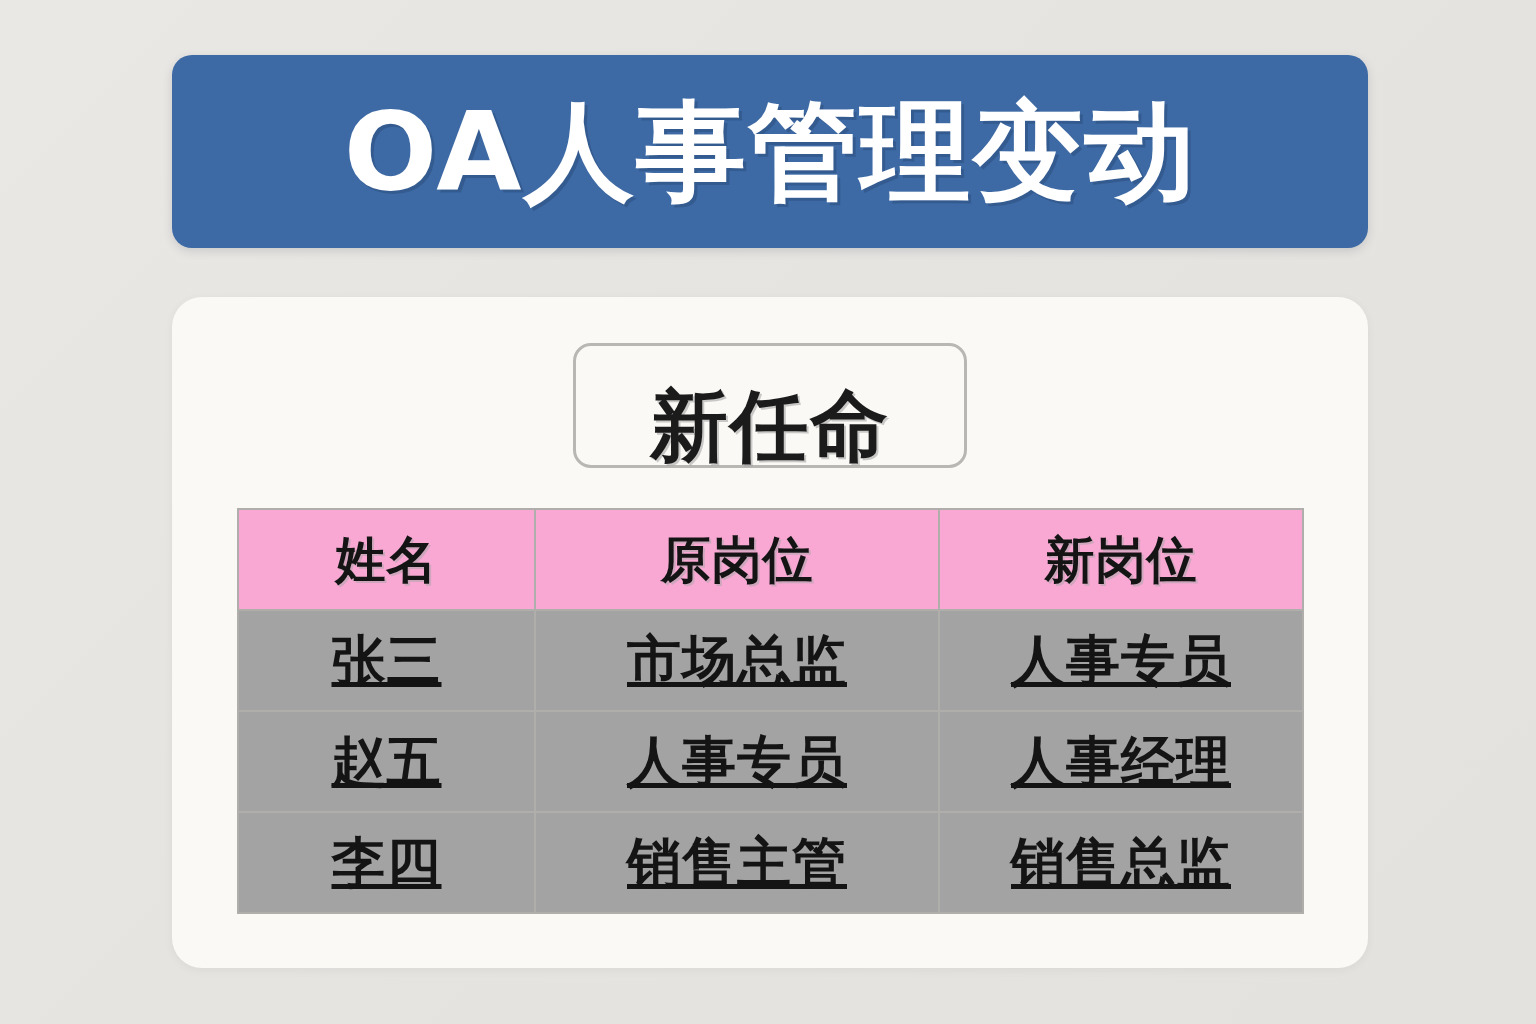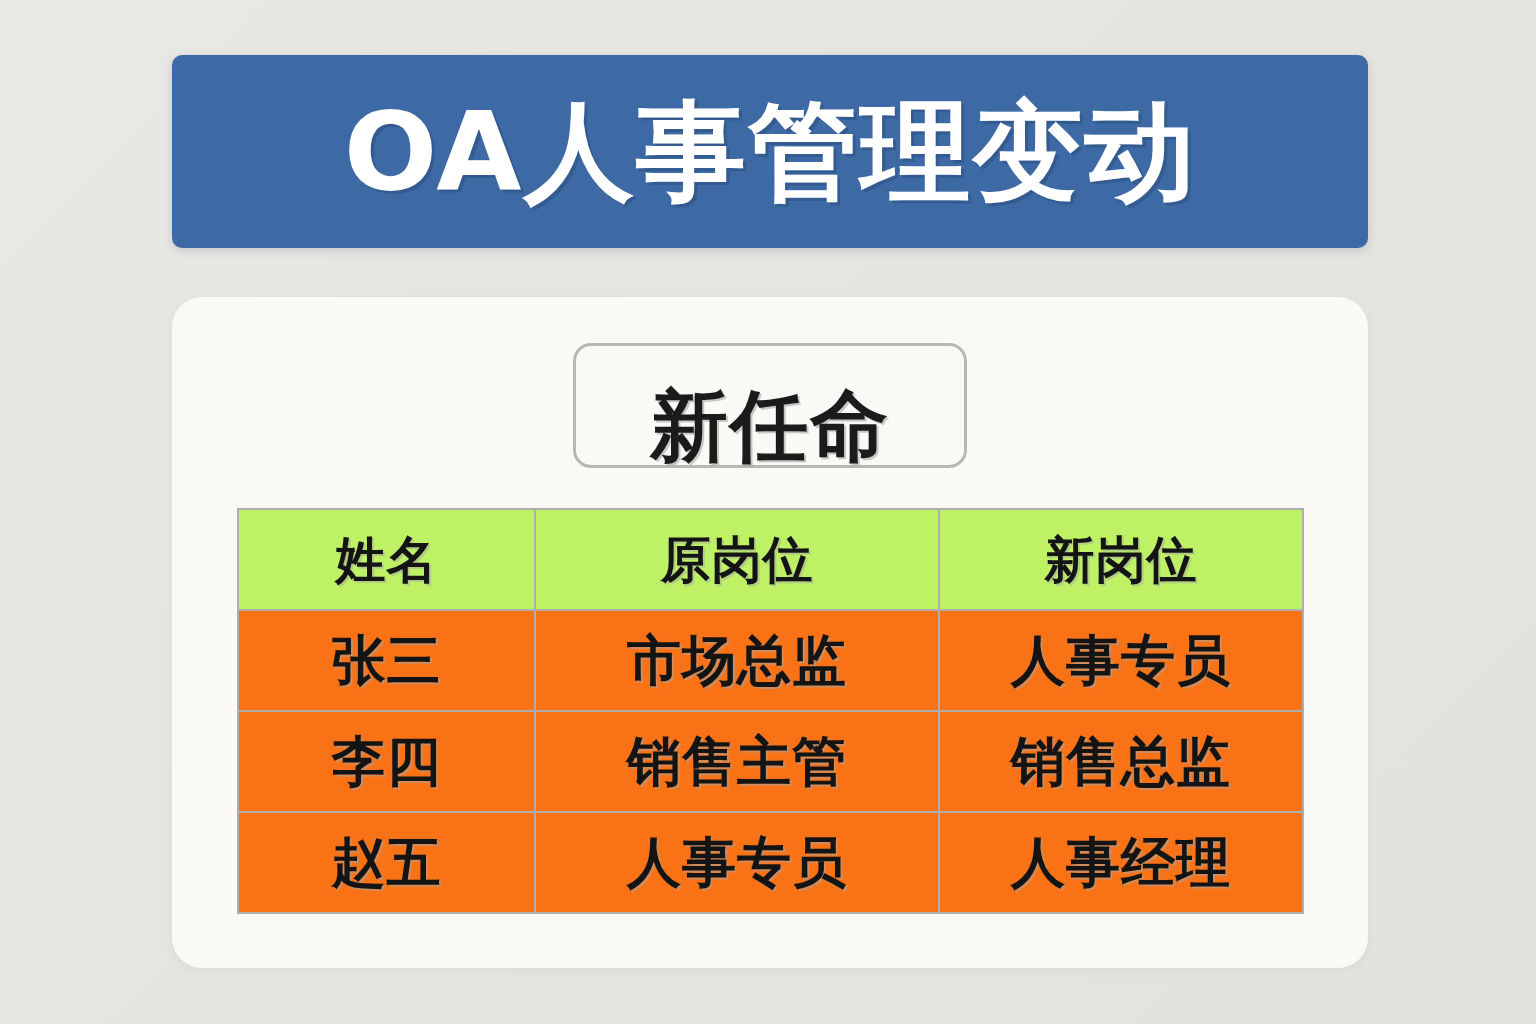--- a/index.html
+++ b/index.html
@@ -22,21 +22,21 @@
   }
 
   
   .title-banner {
     position: absolute;
     left: 172px;
     top: 55px;
     width: 1196px;
     height: 193px;
     background: #3d6aa5;
-    border-radius: 10px;
+    border-radius: 20px;
     box-shadow: 0 3px 10px rgba(60, 70, 90, 0.18);
     display: flex;
     align-items: center;
     justify-content: center;
     box-sizing: border-box;
   }
   .title-text {
     color: #ffffff;
     font-size: 108px;
     font-weight: bold;
@@ -110,25 +110,26 @@
     padding: 0 6px;
     font-size: 54px;
     font-weight: bold;
     color: #141414;
     line-height: 1;
     letter-spacing: 1px;
     white-space: nowrap;
     text-shadow: 2px 2px 0 rgba(165, 165, 165, 0.5);
   }
   table.changes-table thead th {
-    background: #bef264;
+    background: #f9a8d4;
     font-size: 50px;
   }
   table.changes-table tbody td {
-    background: #f97316;
+    background: #a3a3a3;
+    text-decoration: underline;
   }
 </style>
 </head>
 <body>
 
 <div id="page-root">
 
   <div class="title-banner">
     <div class="title-text">OA人事管理变动</div>
   </div>
@@ -153,27 +154,27 @@
             <th>新岗位</th>
           </tr>
         </thead>
         <tbody>
           <tr>
             <td>张三</td>
             <td>市场总监</td>
             <td>人事专员</td>
           </tr>
           <tr>
+            <td>赵五</td>
+            <td>人事专员</td>
+            <td>人事经理</td>
+          </tr>
+          <tr>
             <td>李四</td>
             <td>销售主管</td>
             <td>销售总监</td>
-          </tr>
-          <tr>
-            <td>赵五</td>
-            <td>人事专员</td>
-            <td>人事经理</td>
           </tr>
         </tbody>
       </table>
     </div>
 
   </div>
 </div>
 
 </body></html>

